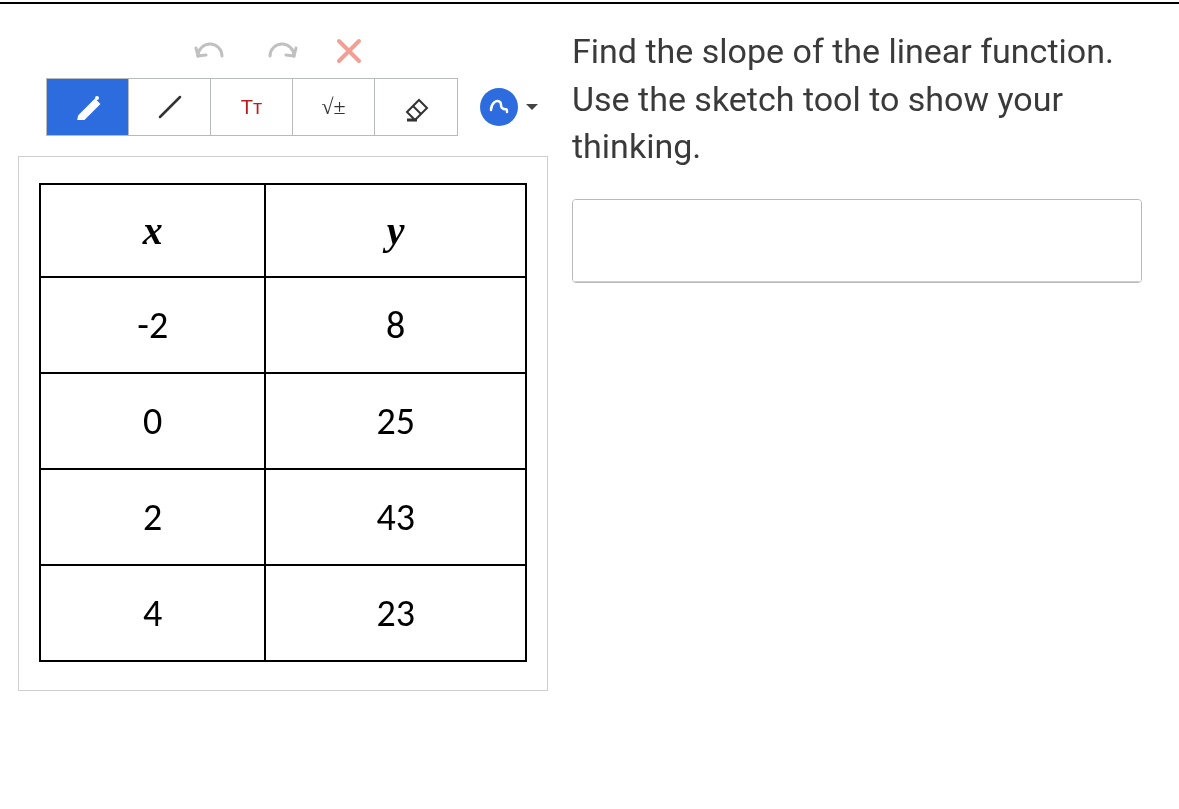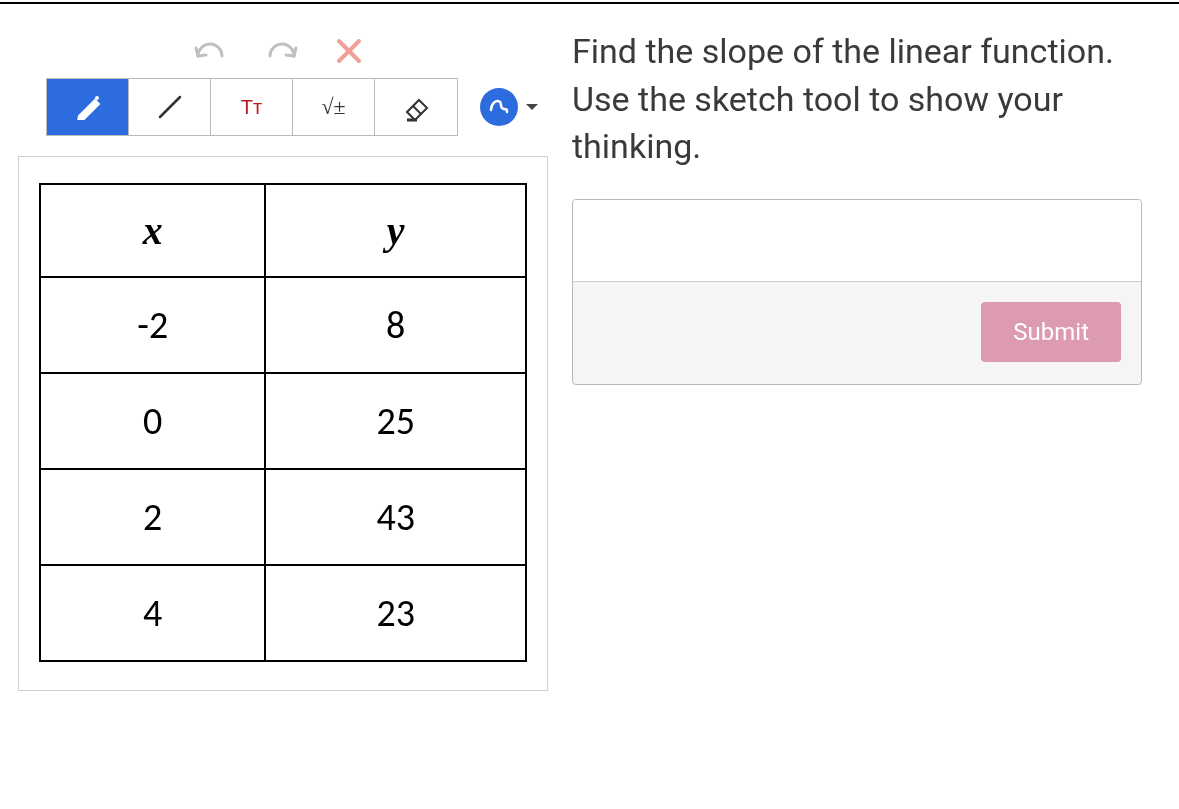--- a/index.html
+++ b/index.html
@@ -263,19 +263,16 @@
         </tbody>
       </table>
     </div>
   </div>
 
   <div class="right-col">
     <div class="prompt-text">Find the slope of the linear function. Use the sketch tool to show your thinking.</div>
 
     <div class="answer-box">
       <input type="text" class="answer-input" value="" style="">
-      <div class="answer-actions">
-        <button class="submit-btn">Submit</button>
-      </div>
     </div>
   </div>
 
 </div>
 
 </body></html>

